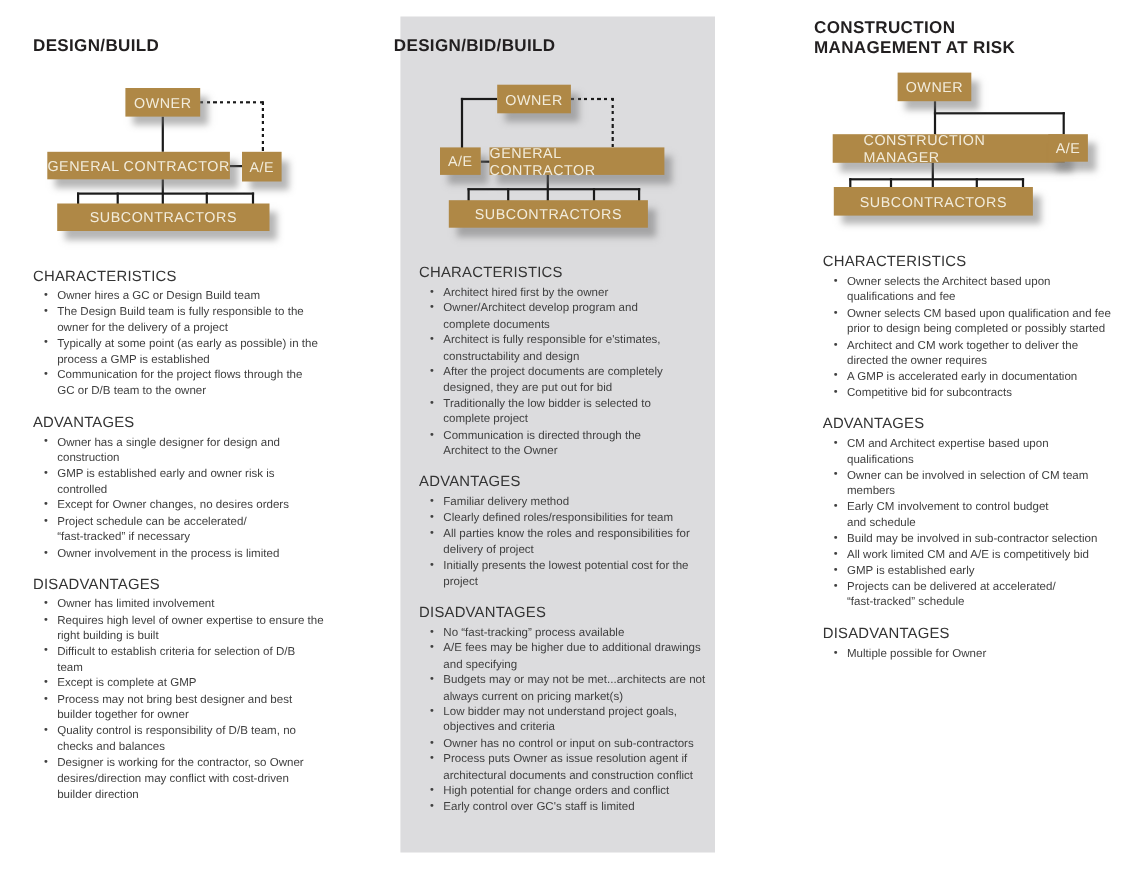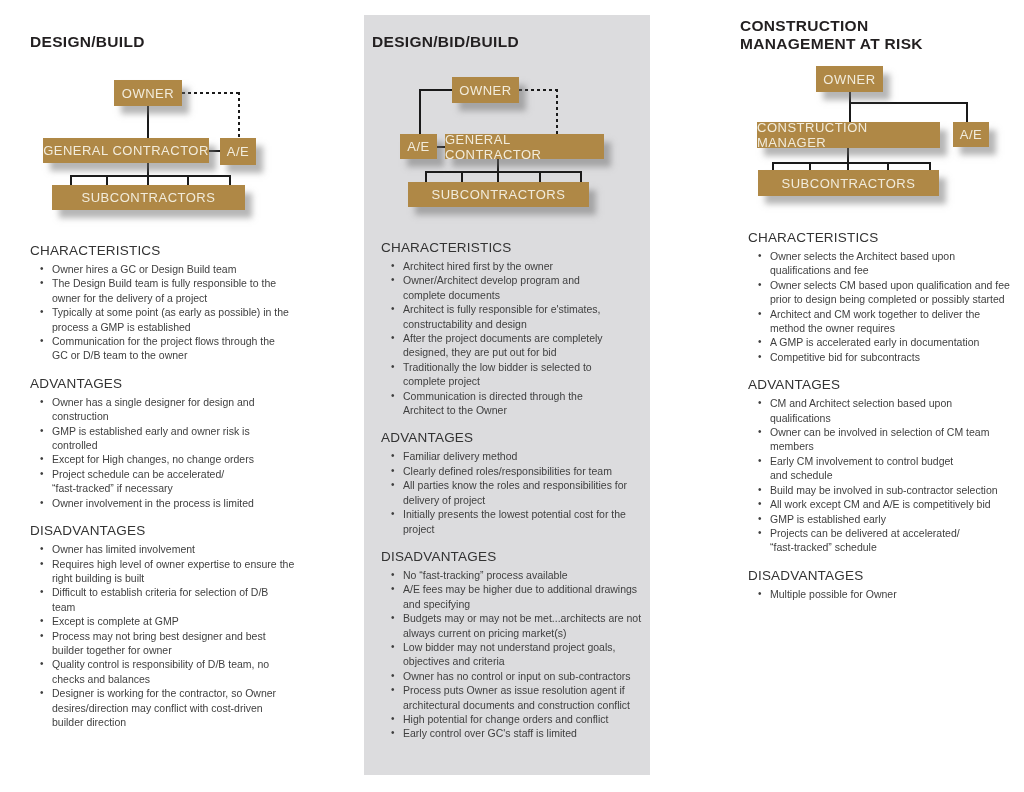--- a/index.html
+++ b/index.html
@@ -102,21 +102,21 @@
           </li>
 
           <li class="bi">
             <span class="bd">•</span>
             <span class="btx">GMP is established early and owner risk is
 controlled</span>
           </li>
 
           <li class="bi">
             <span class="bd">•</span>
-            <span class="btx">Except for High changes, no change orders</span>
+            <span class="btx">Except for Owner changes, no desires orders</span>
           </li>
 
           <li class="bi">
             <span class="bd">•</span>
             <span class="btx">Project schedule can be accelerated/
 “fast-tracked” if necessary</span>
           </li>
 
           <li class="bi">
             <span class="bd">•</span>
@@ -165,21 +165,21 @@
           <li class="bi">
             <span class="bd">•</span>
             <span class="btx">Designer is working for the contractor, so Owner
 desires/direction may conflict with cost-driven
 builder direction</span>
           </li>
         </ul>
     </section>
   </div>
 
-  <h1 class="ctitle" style="left:372px; top:33px;">DESIGN/BID/BUILD</h1>
+  <h1 class="ctitle" style="left:358px; top:33px;">DESIGN/BID/BUILD</h1>
 
   <div>
     <div class="ln" style="left:419px; top:89px; width:33px; height:2px;"></div>
     <div class="ln" style="left:419px; top:89px; width:2px; height:46px;"></div>
     <div class="dh" style="left:519px; top:89px; width:39px;"></div>
     <div class="dv" style="left:556px; top:89px; height:46px;"></div>
     <div class="ln" style="left:437px; top:146px; width:8px; height:2px;"></div>
     <div class="ln" style="left:497px; top:159px; width:2px; height:24px;"></div>
     <div class="ln" style="left:425px; top:171px; width:157px; height:2px;"></div>
     <div class="ln" style="left:425px; top:171px; width:2px; height:12px;"></div>
@@ -318,21 +318,21 @@
     <div class="ln" style="left:849px; top:92px; width:2px; height:30px;"></div>
     <div class="ln" style="left:849px; top:102px; width:119px; height:2px;"></div>
     <div class="ln" style="left:966px; top:102px; width:2px; height:20px;"></div>
     <div class="ln" style="left:847px; top:148px; width:2px; height:25px;"></div>
     <div class="ln" style="left:772px; top:162px; width:159px; height:2px;"></div>
     <div class="ln" style="left:772px; top:162px; width:2px; height:11px;"></div>
     <div class="ln" style="left:809px; top:162px; width:2px; height:11px;"></div>
     <div class="ln" style="left:887px; top:162px; width:2px; height:11px;"></div>
     <div class="ln" style="left:929px; top:162px; width:2px; height:11px;"></div>
     <div class="obox" style="left:816px; top:66px; width:67px; height:26px;">OWNER</div>
-    <div class="obox" style="left:757px; top:122px; width:183px; height:26px;">CONSTRUCTION MANAGER</div>
+    <div class="obox" style="left:757px; top:122px; width:183px; height:26px;padding-left:28px;">CONSTRUCTION MANAGER</div>
     <div class="obox" style="left:953px; top:122px; width:36px; height:25px;">A/E</div>
     <div class="obox" style="left:758px; top:170px; width:181px; height:26px;">SUBCONTRACTORS</div>
   </div>
 
   <div class="textcol" style="left:748px; top:230px; width:274px;">
     <section class="sec">
       <h2 class="shead">CHARACTERISTICS</h2>
       <ul class="blist">
 
           <li class="bi">
@@ -343,41 +343,41 @@
 
           <li class="bi">
             <span class="bd">•</span>
             <span class="btx">Owner selects CM based upon qualification and fee
 prior to design being completed or possibly started</span>
           </li>
 
           <li class="bi">
             <span class="bd">•</span>
             <span class="btx">Architect and CM work together to deliver the
-method the owner requires</span>
+directed the owner requires</span>
           </li>
 
           <li class="bi">
             <span class="bd">•</span>
             <span class="btx">A GMP is accelerated early in documentation</span>
           </li>
 
           <li class="bi">
             <span class="bd">•</span>
             <span class="btx">Competitive bid for subcontracts</span>
           </li>
         </ul>
     </section>
     <section class="sec">
       <h2 class="shead">ADVANTAGES</h2>
       <ul class="blist">
 
           <li class="bi">
             <span class="bd">•</span>
-            <span class="btx">CM and Architect selection based upon
+            <span class="btx">CM and Architect expertise based upon
 qualifications</span>
           </li>
 
           <li class="bi">
             <span class="bd">•</span>
             <span class="btx">Owner can be involved in selection of CM team
 members</span>
           </li>
 
           <li class="bi">
@@ -386,21 +386,21 @@
 and schedule</span>
           </li>
 
           <li class="bi">
             <span class="bd">•</span>
             <span class="btx">Build may be involved in sub-contractor selection</span>
           </li>
 
           <li class="bi">
             <span class="bd">•</span>
-            <span class="btx">All work except CM and A/E is competitively bid</span>
+            <span class="btx">All work limited CM and A/E is competitively bid</span>
           </li>
 
           <li class="bi">
             <span class="bd">•</span>
             <span class="btx">GMP is established early</span>
           </li>
 
           <li class="bi">
             <span class="bd">•</span>
             <span class="btx">Projects can be delivered at accelerated/

